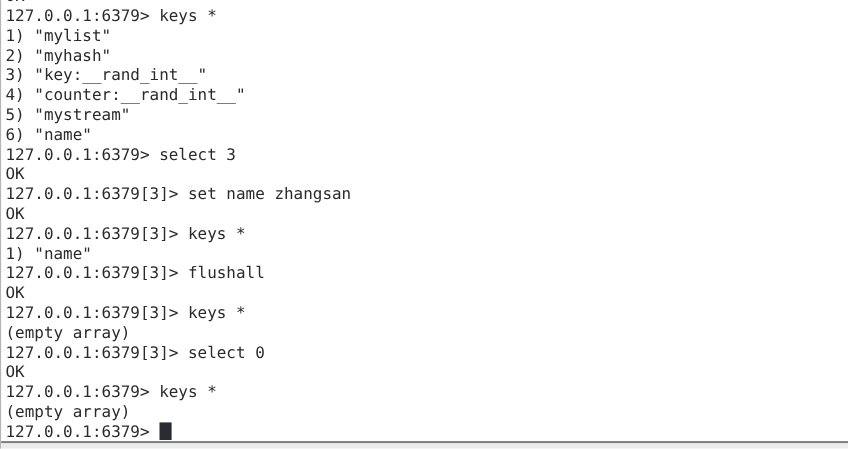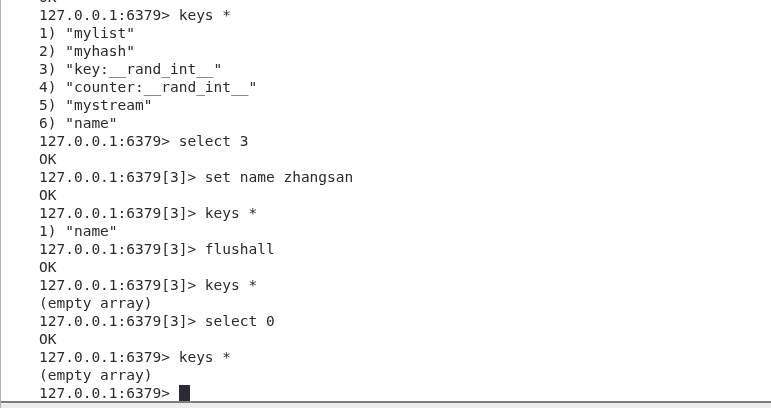--- a/index.html
+++ b/index.html
@@ -12,21 +12,20 @@
   }
   #terminal {
     position: relative;
     width: 771px;
     height: 408px;
     box-sizing: border-box;
     background: var(--term-bg, #ffffff);
     border-left: 1px solid var(--border-left, #b4b4b4);
     overflow: hidden;
     cursor: text;
-    padding-left: 34px;
   }
   #terminal-output {
     margin-top: -12px;
     padding-left: 4px;
     font-family: "DejaVu Sans Mono", "Liberation Mono", monospace;
     font-size: 14.5px;
     line-height: 18px;
     color: var(--term-fg, #2b2b2b);
     white-space: pre;
   }

